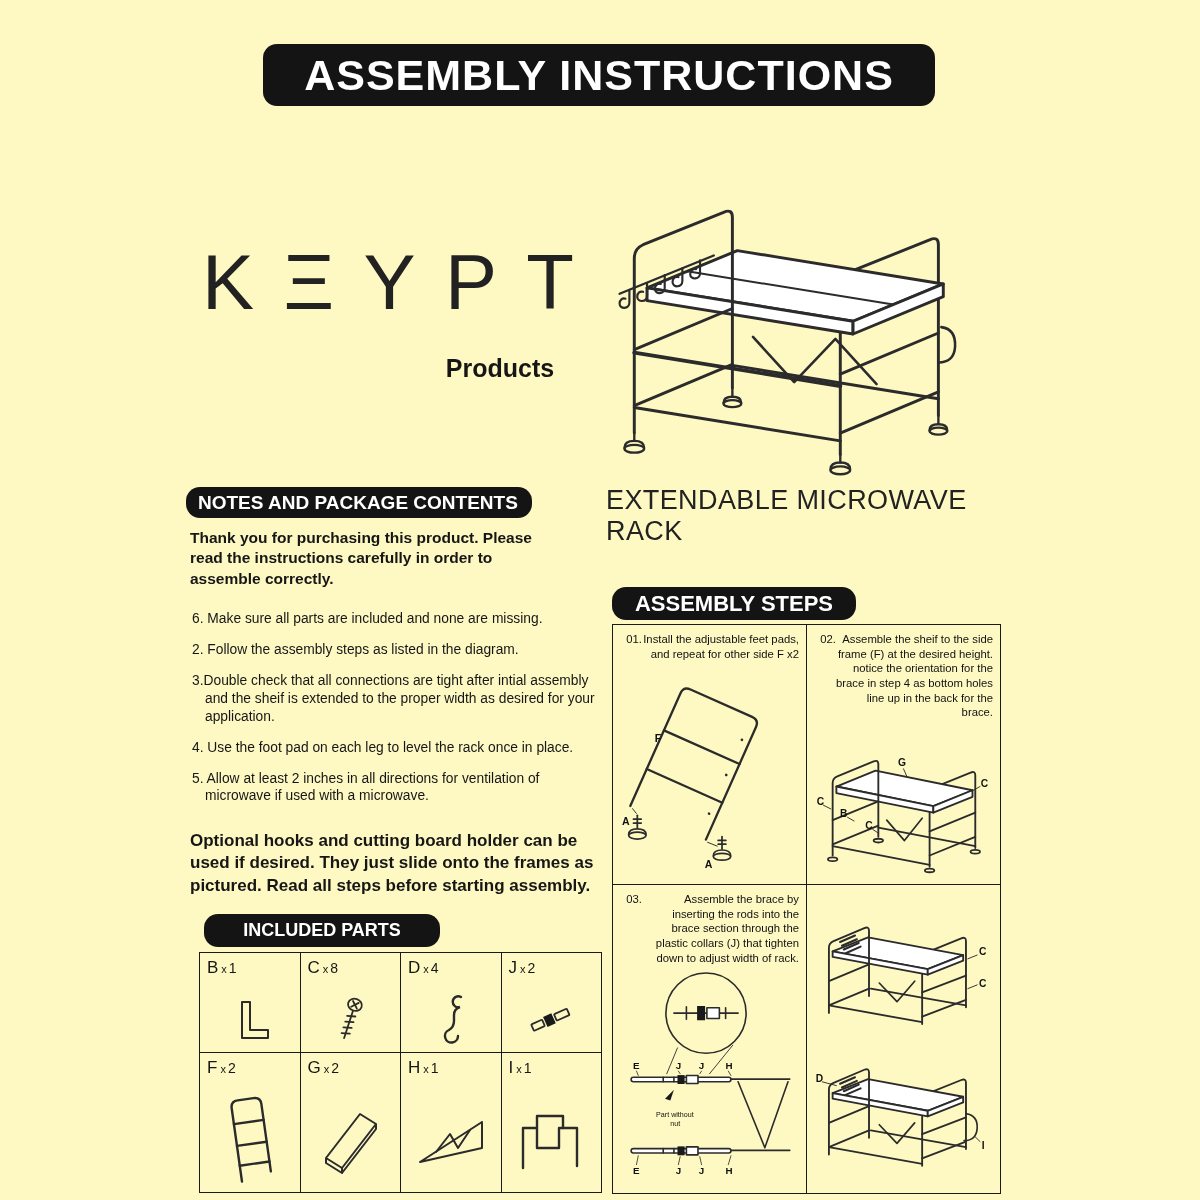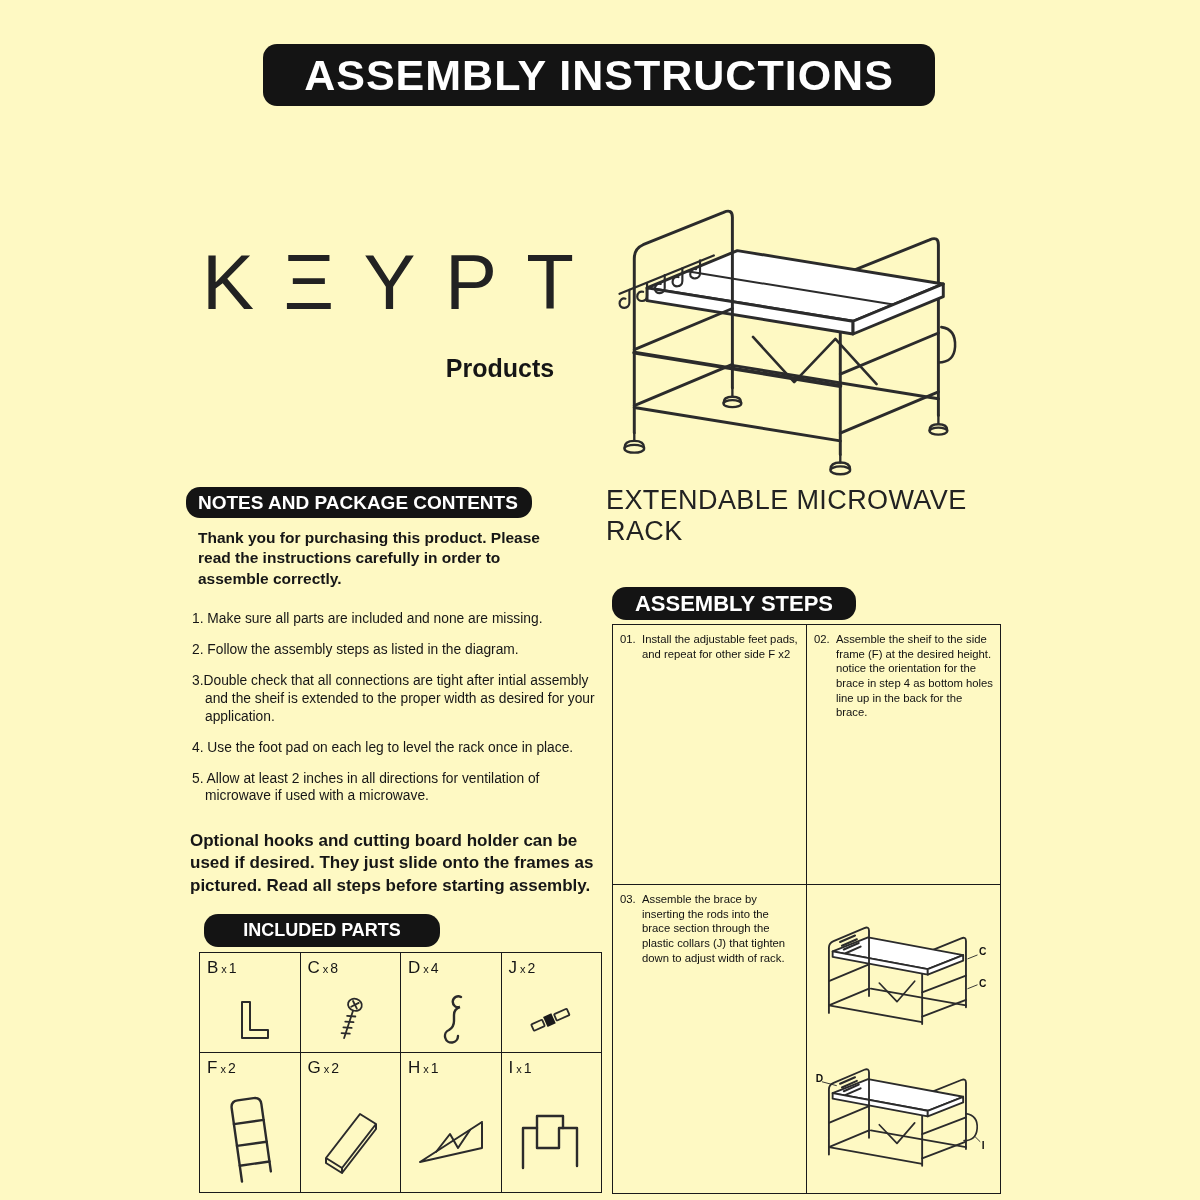--- a/index.html
+++ b/index.html
@@ -17,21 +17,21 @@
   .logo{position:absolute;left:202px;top:243px;width:372px;display:flex;justify-content:space-between;
         font-size:78px;line-height:1;color:#222;font-weight:normal;}
   .tagline{position:absolute;left:400px;top:354px;width:200px;text-align:center;
            font-size:25px;font-weight:bold;}
   
   .main-art{position:absolute;left:598px;top:136px;width:412px;height:344px;}
   .product-name{position:absolute;left:606px;top:485px;width:420px;font-size:27px;
                 letter-spacing:0.4px;color:#222;}
   
   .intro{position:absolute;left:190px;top:528px;width:368px;font-size:15.5px;
-         font-weight:bold;line-height:1.32;margin-left:8px;}
+         font-weight:bold;line-height:1.32;}
   .notes-list{position:absolute;left:192px;top:610px;width:414px;font-size:13.8px;line-height:1.3;}
   .notes-list p{margin:0 0 13px 0;padding-left:13px;text-indent:-13px;}
   .optional{position:absolute;left:190px;top:830px;width:420px;font-size:17px;
             font-weight:bold;line-height:1.32;}
   
   .parts-table{position:absolute;left:200px;top:952px;width:402px;}
   .parts-row{display:flex;}
   .part-cell{position:relative;flex:1 1 0;border:1px solid #1a1a1a;margin-left:-1px;box-sizing:border-box;}
   .parts-row + .parts-row .part-cell{margin-top:-1px;}
   .row1 .part-cell{height:101px;}
@@ -39,21 +39,21 @@
   .part-label{position:absolute;top:5px;left:7px;white-space:nowrap;}
   .pl{font-size:17px;}
   .px{font-size:11px;margin:0 2px 0 3px;}
   .pc{font-size:14px;}
   .part-icon{position:absolute;left:50%;bottom:6px;transform:translateX(-50%);}
   
   .steps-grid{position:absolute;left:612px;top:624px;width:389px;height:570px;
               display:grid;grid-template-columns:1fr 1fr;grid-template-rows:260px 310px;
               border-right:1px solid #1a1a1a;border-bottom:1px solid #1a1a1a;box-sizing:border-box;}
   .step-cell{border-left:1px solid #1a1a1a;border-top:1px solid #1a1a1a;
-             padding:7px 7px 4px 7px;display:flex;flex-direction:row;box-sizing:border-box;overflow:hidden;}
+             padding:7px 7px 4px 7px;display:flex;flex-direction:column;box-sizing:border-box;overflow:hidden;text-align:right;}
   .step-head{display:flex;font-size:11.3px;line-height:1.3;color:#111;}
   .step-num{flex:0 0 22px;}
   .step-art{flex:1;display:flex;align-items:center;justify-content:center;min-height:0;}
   .step-art svg{max-width:100%;max-height:100%;}
   
   svg text{font-family:"Liberation Sans",sans-serif;font-weight:bold;font-size:11px;fill:#111;}
   svg text.small{font-weight:normal;font-size:8px;}
 </style>
 </head>
 <body>
@@ -125,21 +125,21 @@
     </g>
   </svg>
 
   <div class="product-name">EXTENDABLE MICROWAVE RACK</div>
 
   <div class="banner notes-banner">
     <span>NOTES AND PACKAGE CONTENTS</span>
   </div>
   <div class="intro">Thank you for purchasing this product. Please read the instructions carefully in order to assemble correctly.</div>
   <div class="notes-list">
-    <p>1. Make sure all parts are included and none are missing.</p>
+    <p>6. Make sure all parts are included and none are missing.</p>
     <p>2. Follow the assembly steps as listed in the diagram.</p>
     <p>3.Double check that all connections are tight after intial assembly and the sheif is extended to the proper width as desired for your application.</p>
     <p>4. Use the foot pad on each leg to level the rack once in place.</p>
     <p>5. Allow at least 2 inches in all directions for ventilation of microwave if used with a microwave.</p>
   </div>
   <div class="optional">Optional hooks and cutting board holder can be used if desired. They just slide onto the frames as pictured. Read all steps before starting assembly.</div>
 
   <div class="banner parts-banner">
     <span>INCLUDED PARTS</span>
   </div>

